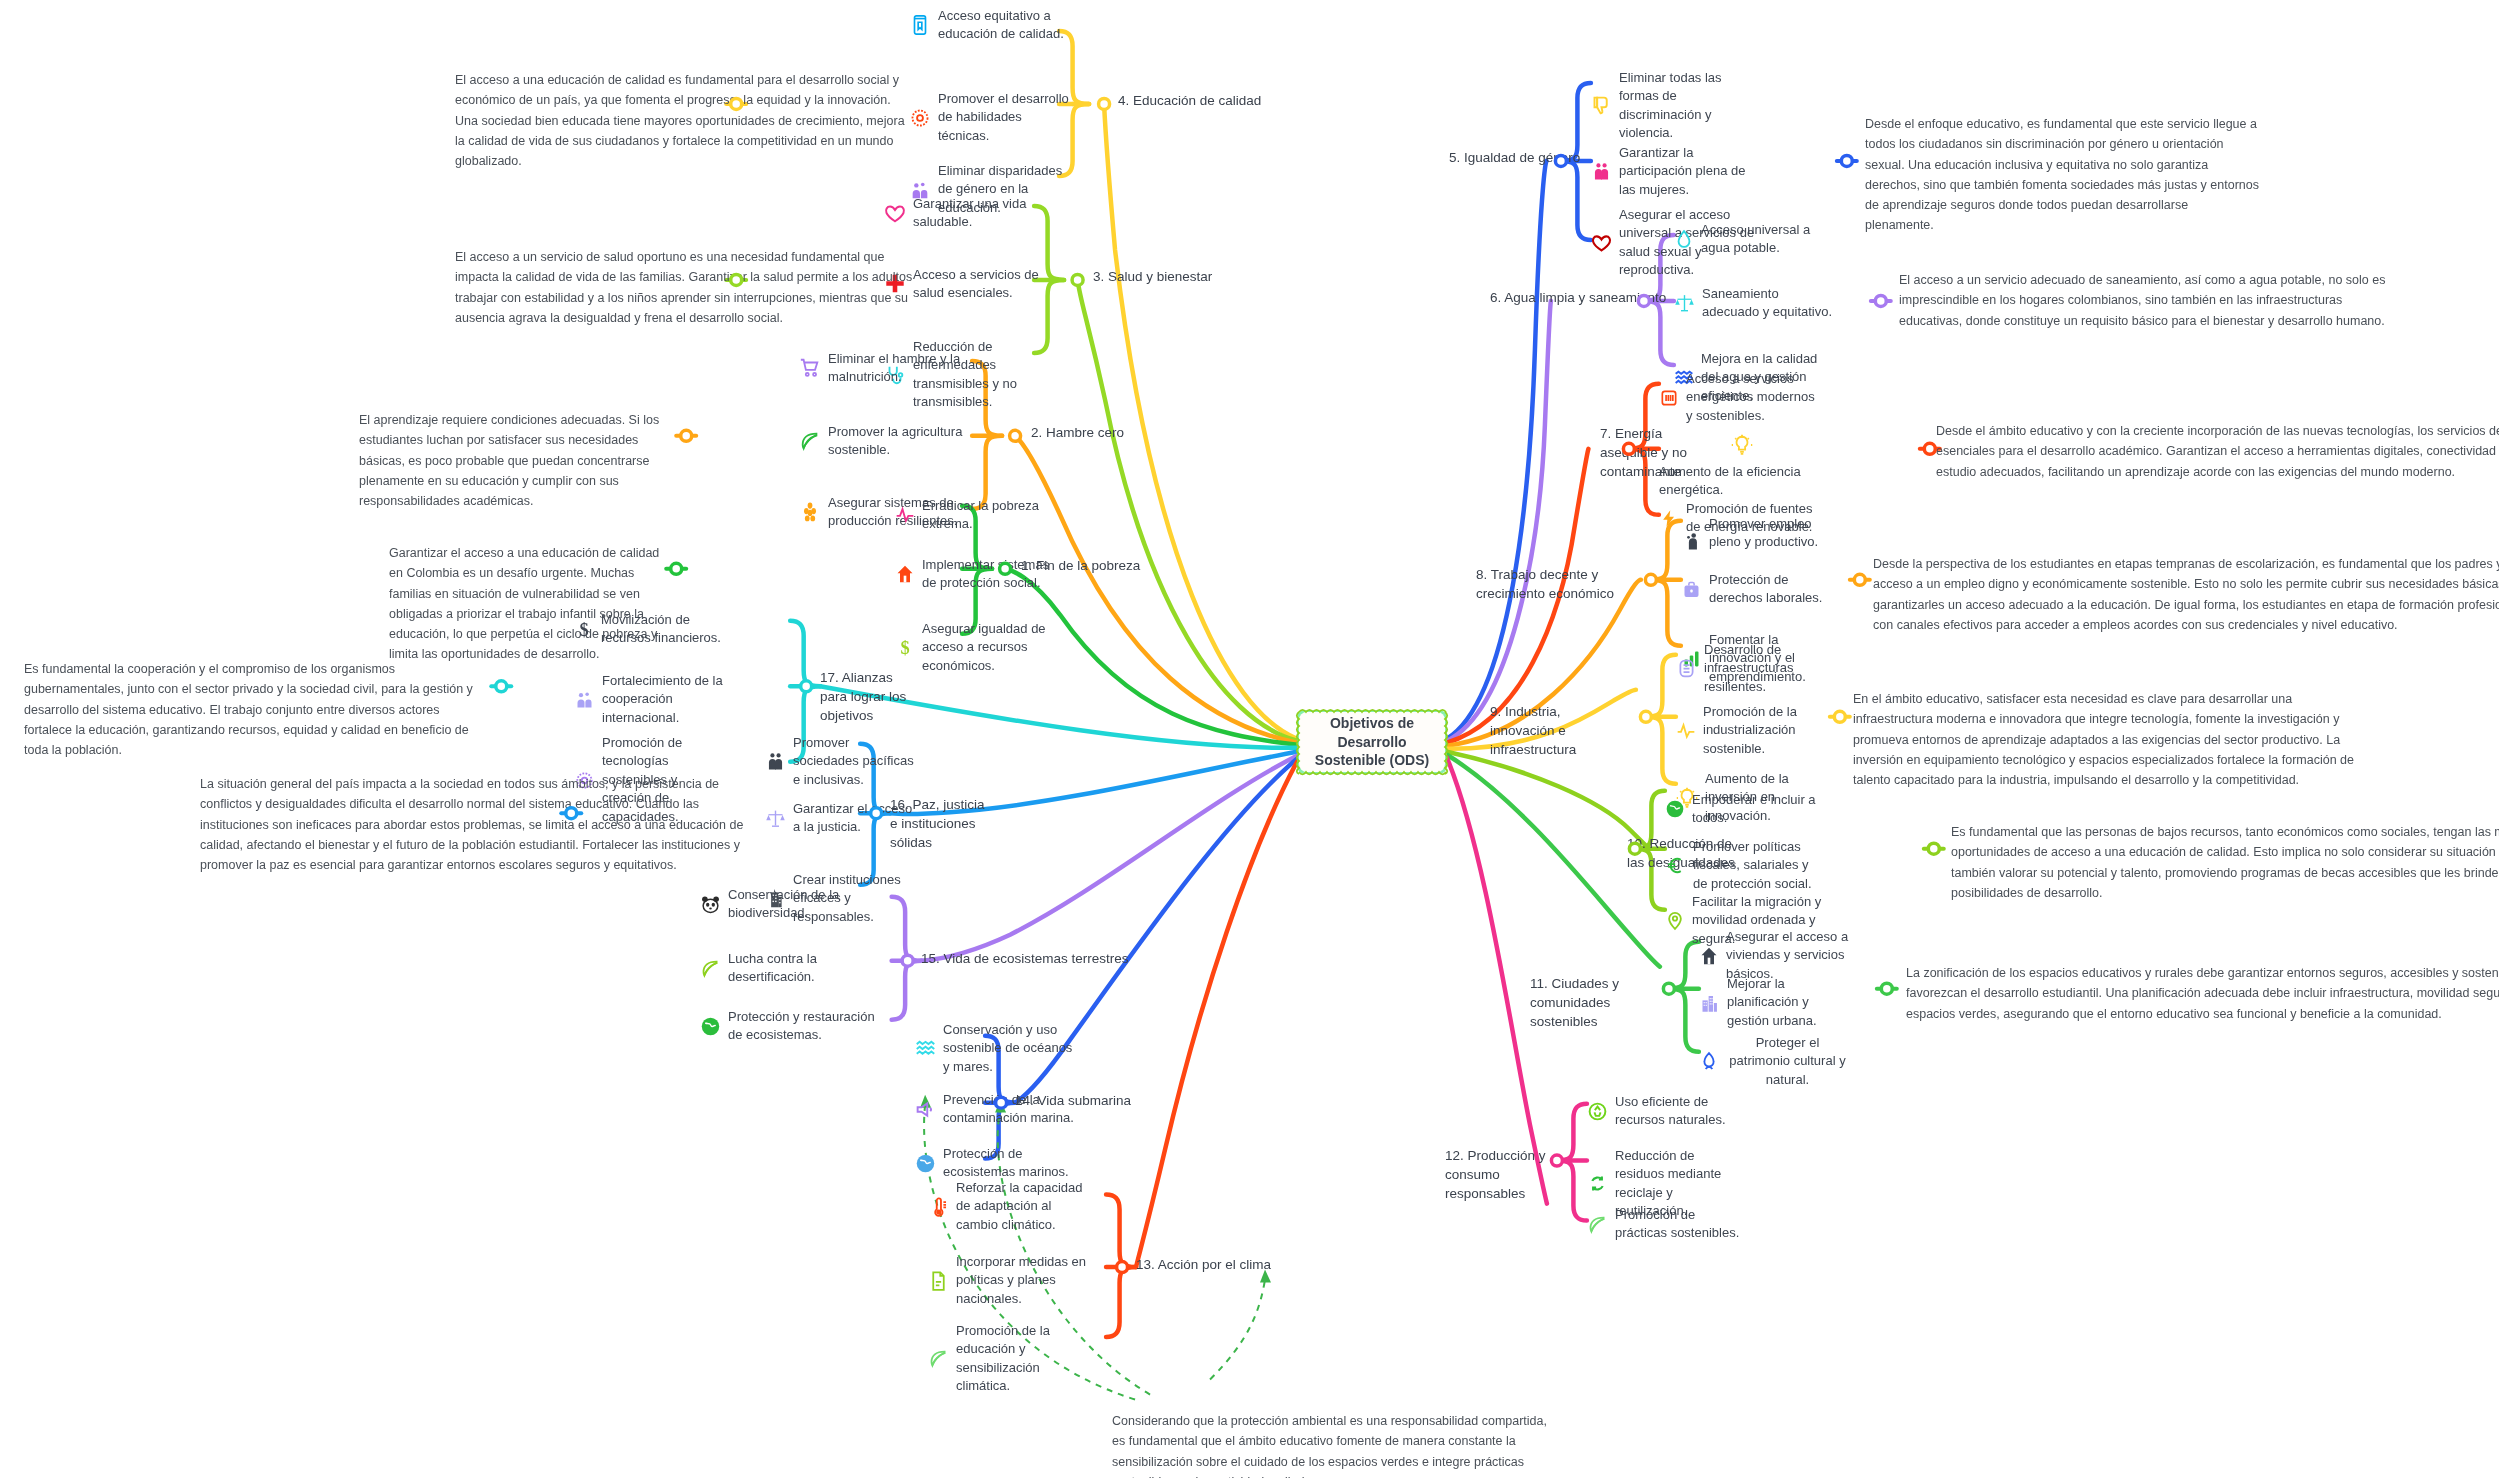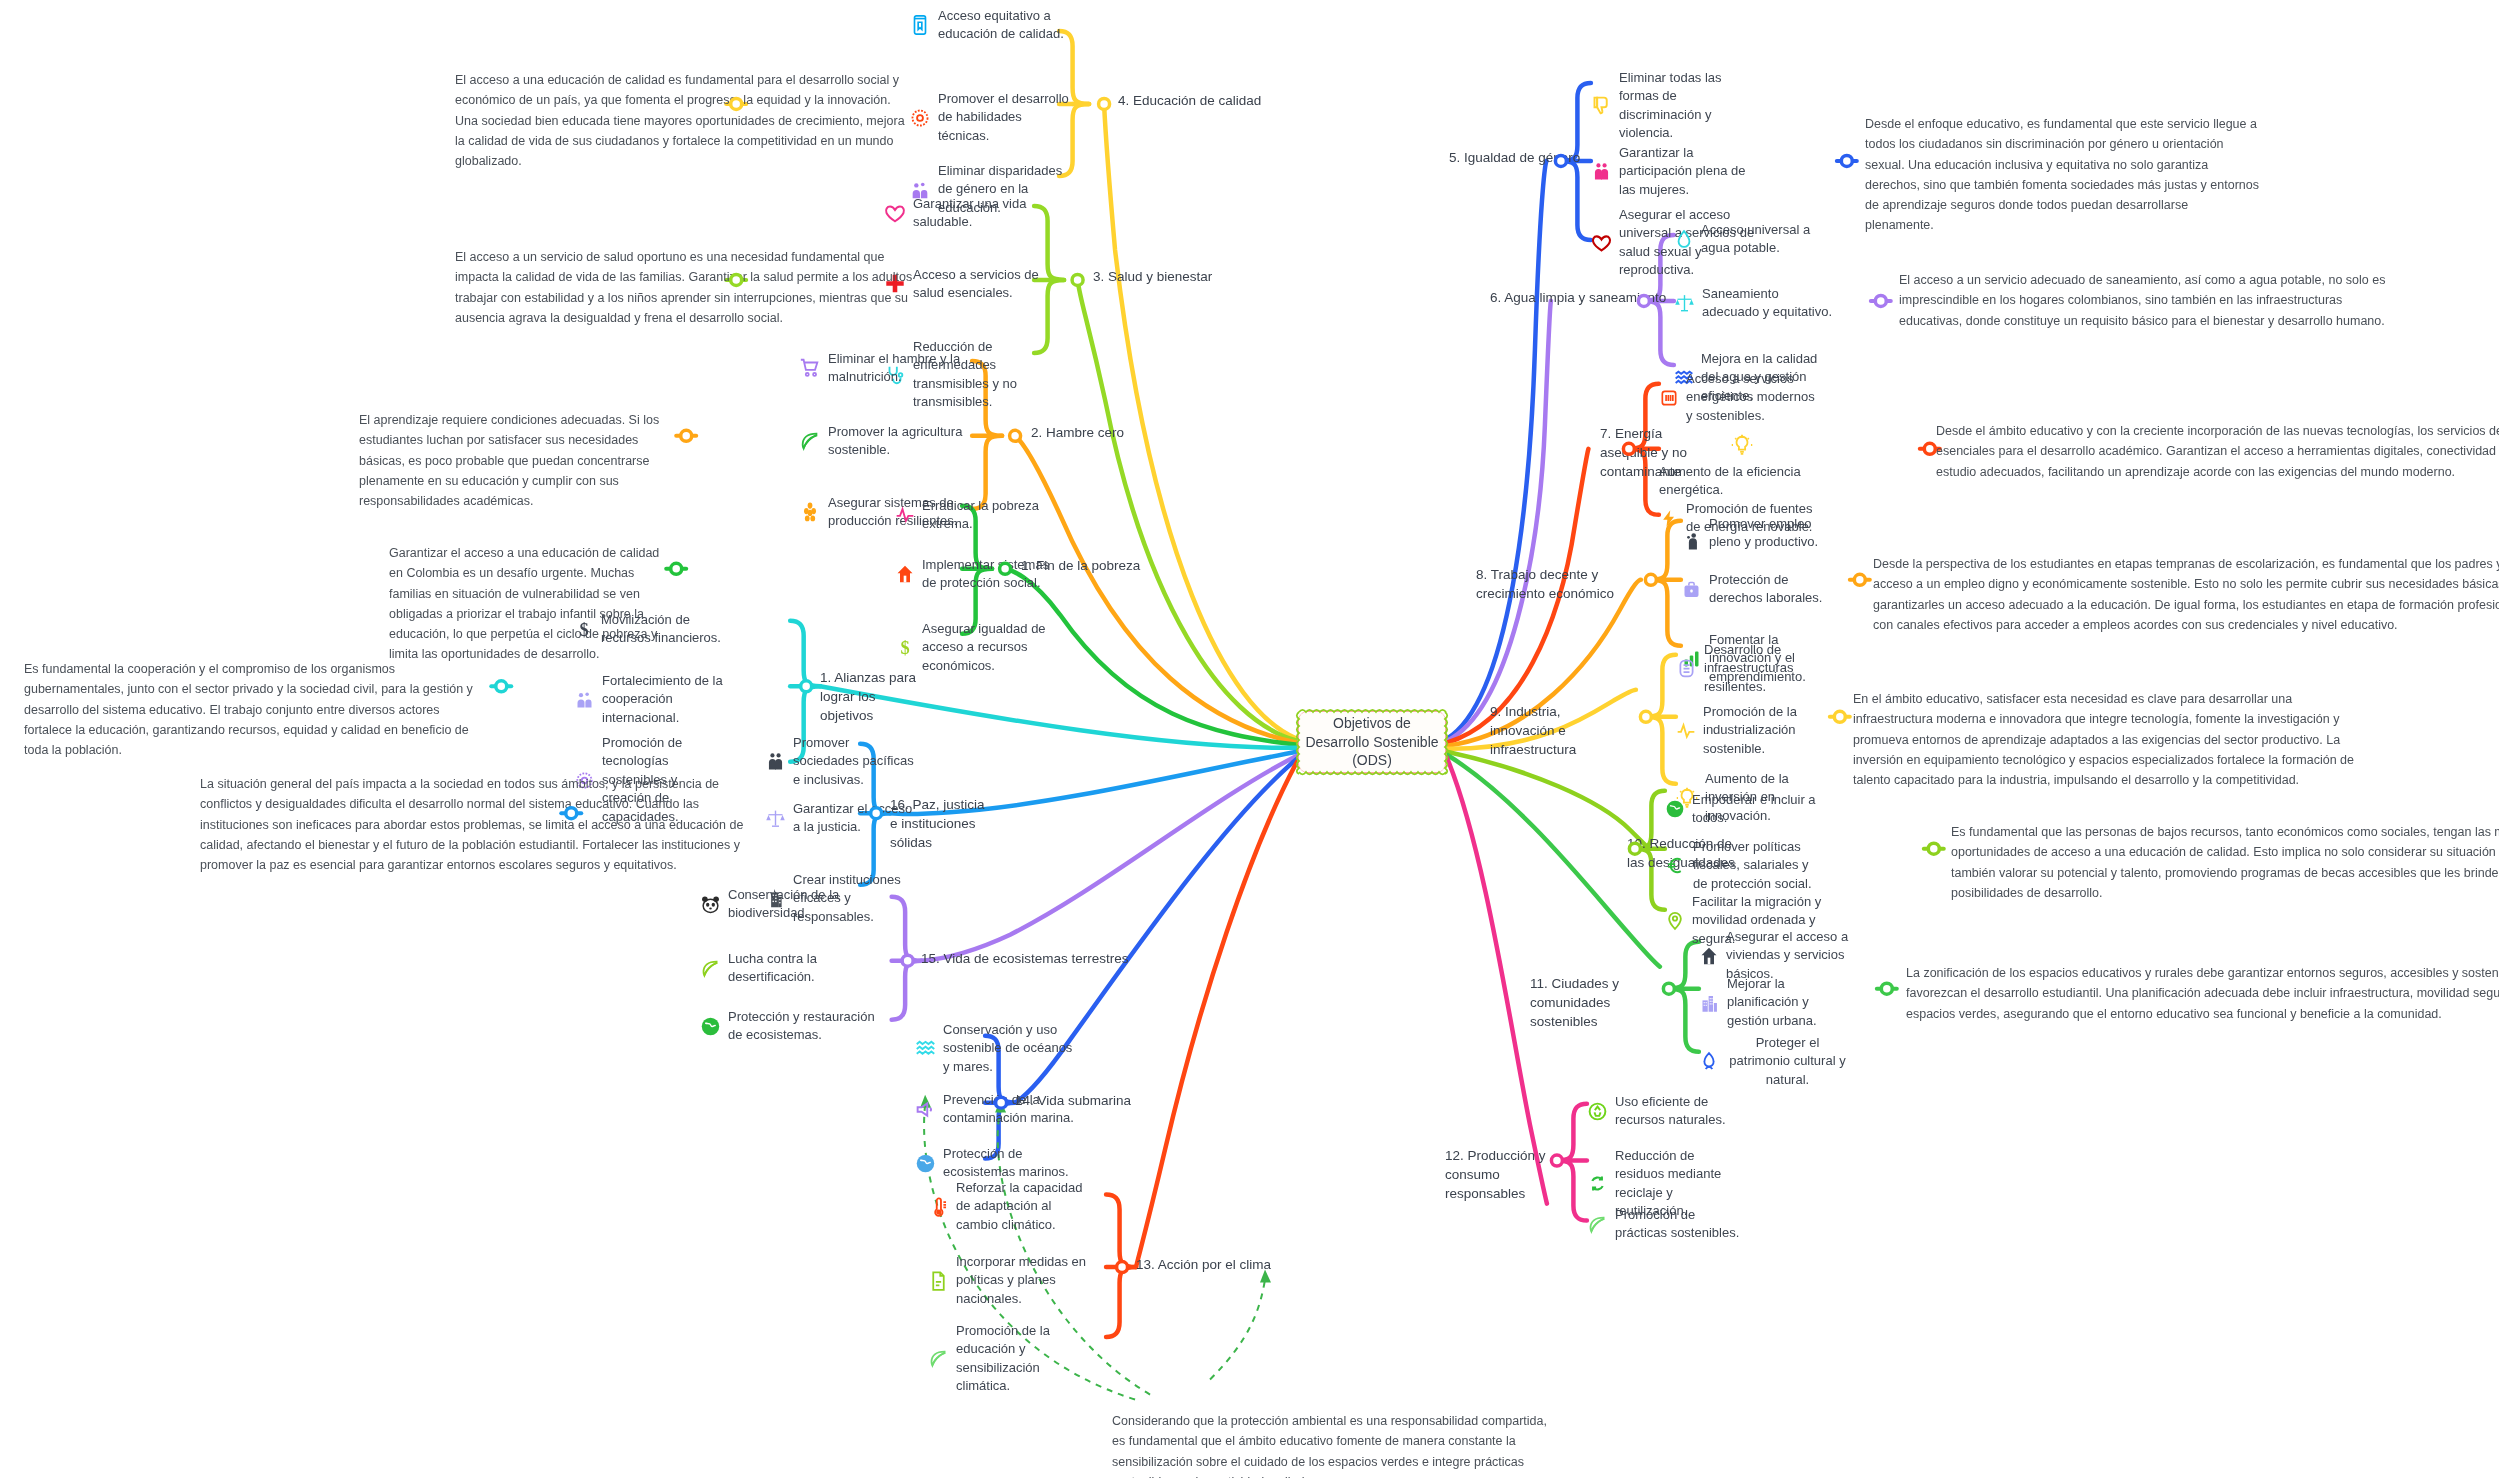--- a/index.html
+++ b/index.html
@@ -25,23 +25,23 @@
   
   .note { position:absolute; font-size:12.5px; line-height:1.62; color:#4a5058; }
 
   
   #central {
     position:absolute;
     width:150px; height:64px;
     left:1297px; top:710px;
     display:flex; align-items:center; justify-content:center;
     text-align:center;
-    background:#fca5a5;
-    border-radius:14px;
-    font-weight:normal; font-size:14px; line-height:1.34;
+    background:#86efac;
+    border-radius:8px;
+    font-weight:bold; font-size:14px; line-height:1.34;
     color:#3b424d;
     z-index:5;
   }
   #central .ctext { position:relative; z-index:2; padding:0 5px;}
   .scallop { position:absolute; left:-5px; top:-5px; width:160px; height:74px; z-index:1;}
 
   
   .ico { flex:0 0 auto; display:inline-flex; align-items:center; justify-content:center; }
   .ico svg { display:block; }
 
@@ -330,21 +330,21 @@
   <span class="ico">
         <svg width="20" height="23" viewBox="0 0 24 24" fill="#9ed426">
           <text x="12" y="20" font-size="22" font-family="Liberation Serif, serif" text-anchor="middle" font-weight="bold">$</text>
         </svg>
       </span>
   <span class="lbl">Asegurar igualdad de acceso a recursos económicos.</span>
 </div>
 <div class="note" style="left:389px; top:543px; width:280px;">Garantizar el acceso a una educación de calidad en Colombia es un desafío urgente. Muchas familias en situación de vulnerabilidad se ven obligadas a priorizar el trabajo infantil sobre la educación, lo que perpetúa el ciclo de pobreza y limita las oportunidades de desarrollo.</div>
 
 <div class="node topic" style="left:820px; top:668px; width:100px;">
-  <span class="lbl">1. Alianzas para lograr los objetivos</span>
+  <span class="lbl">17. Alianzas para lograr los objetivos</span>
 </div>
 <div class="node lt" style="left:574px; top:611px; width:150px;">
   <span class="ico">
         <svg width="20" height="23" viewBox="0 0 24 24" fill="#3f4651">
           <text x="12" y="20" font-size="22" font-family="Liberation Serif, serif" text-anchor="middle" font-weight="bold">$</text>
         </svg>
       </span>
   <span class="lbl">Movilización de recursos financieros.</span>
 </div>
 <div class="node lt" style="left:574px; top:672px; width:150px;">

